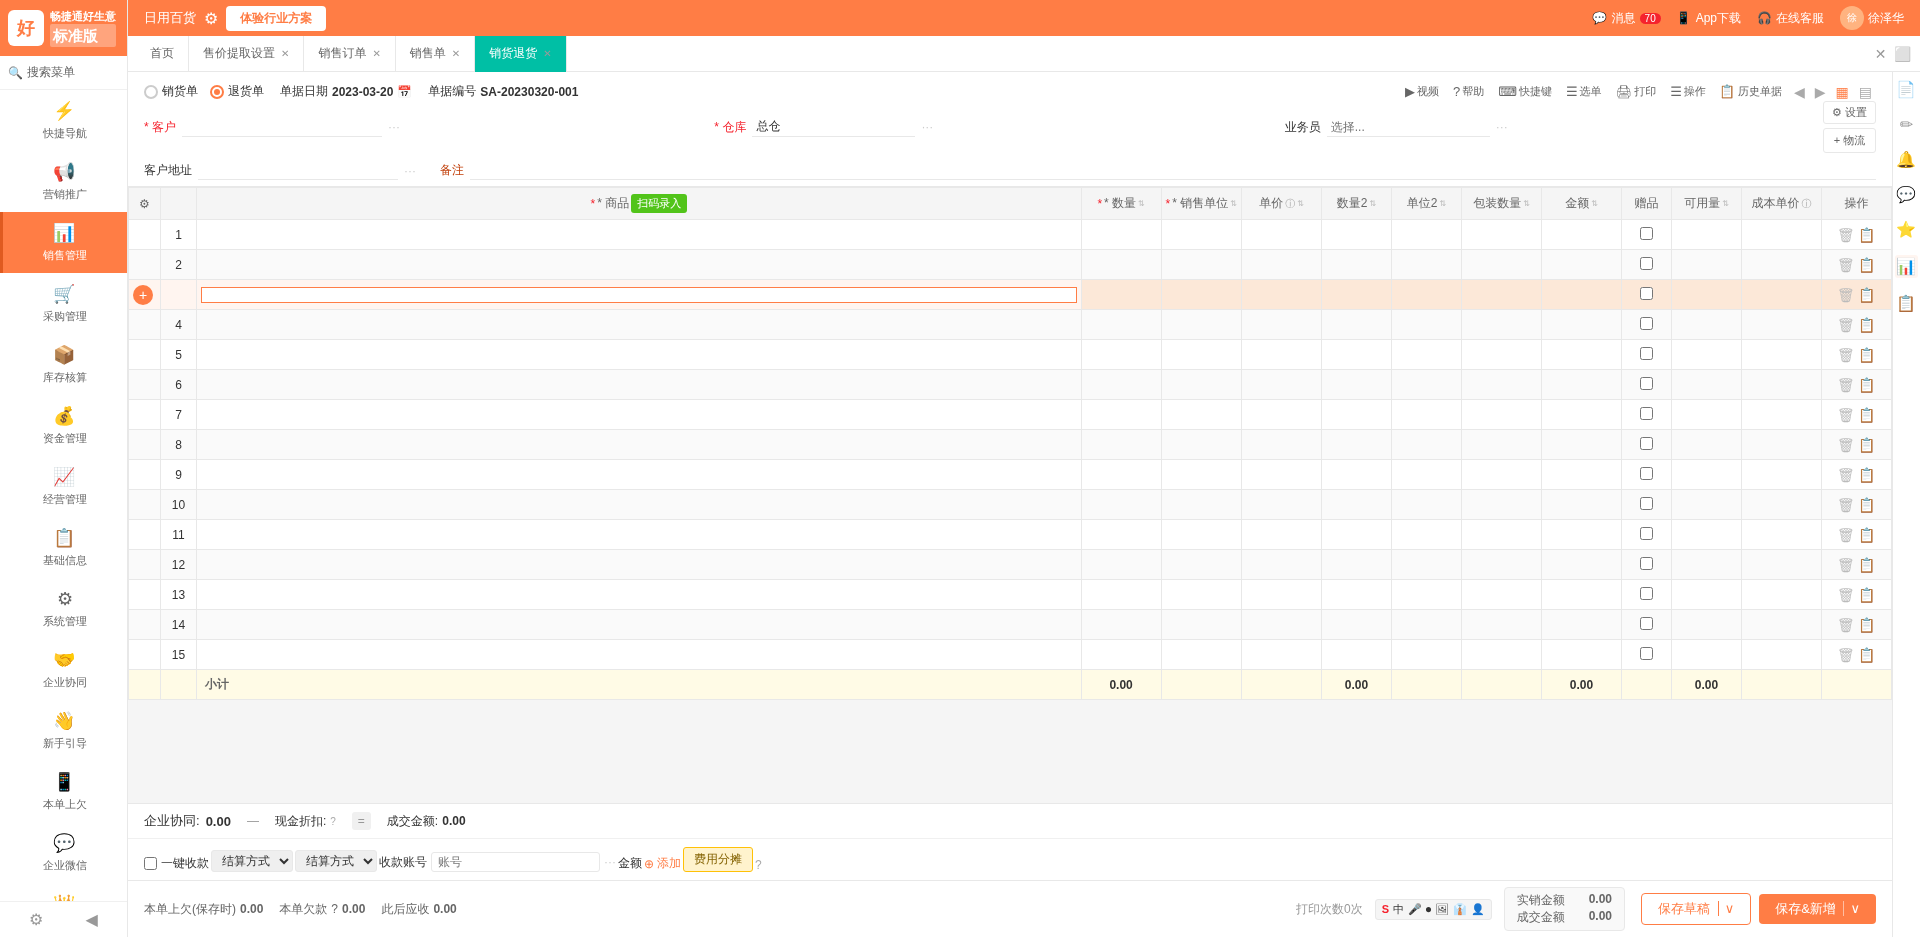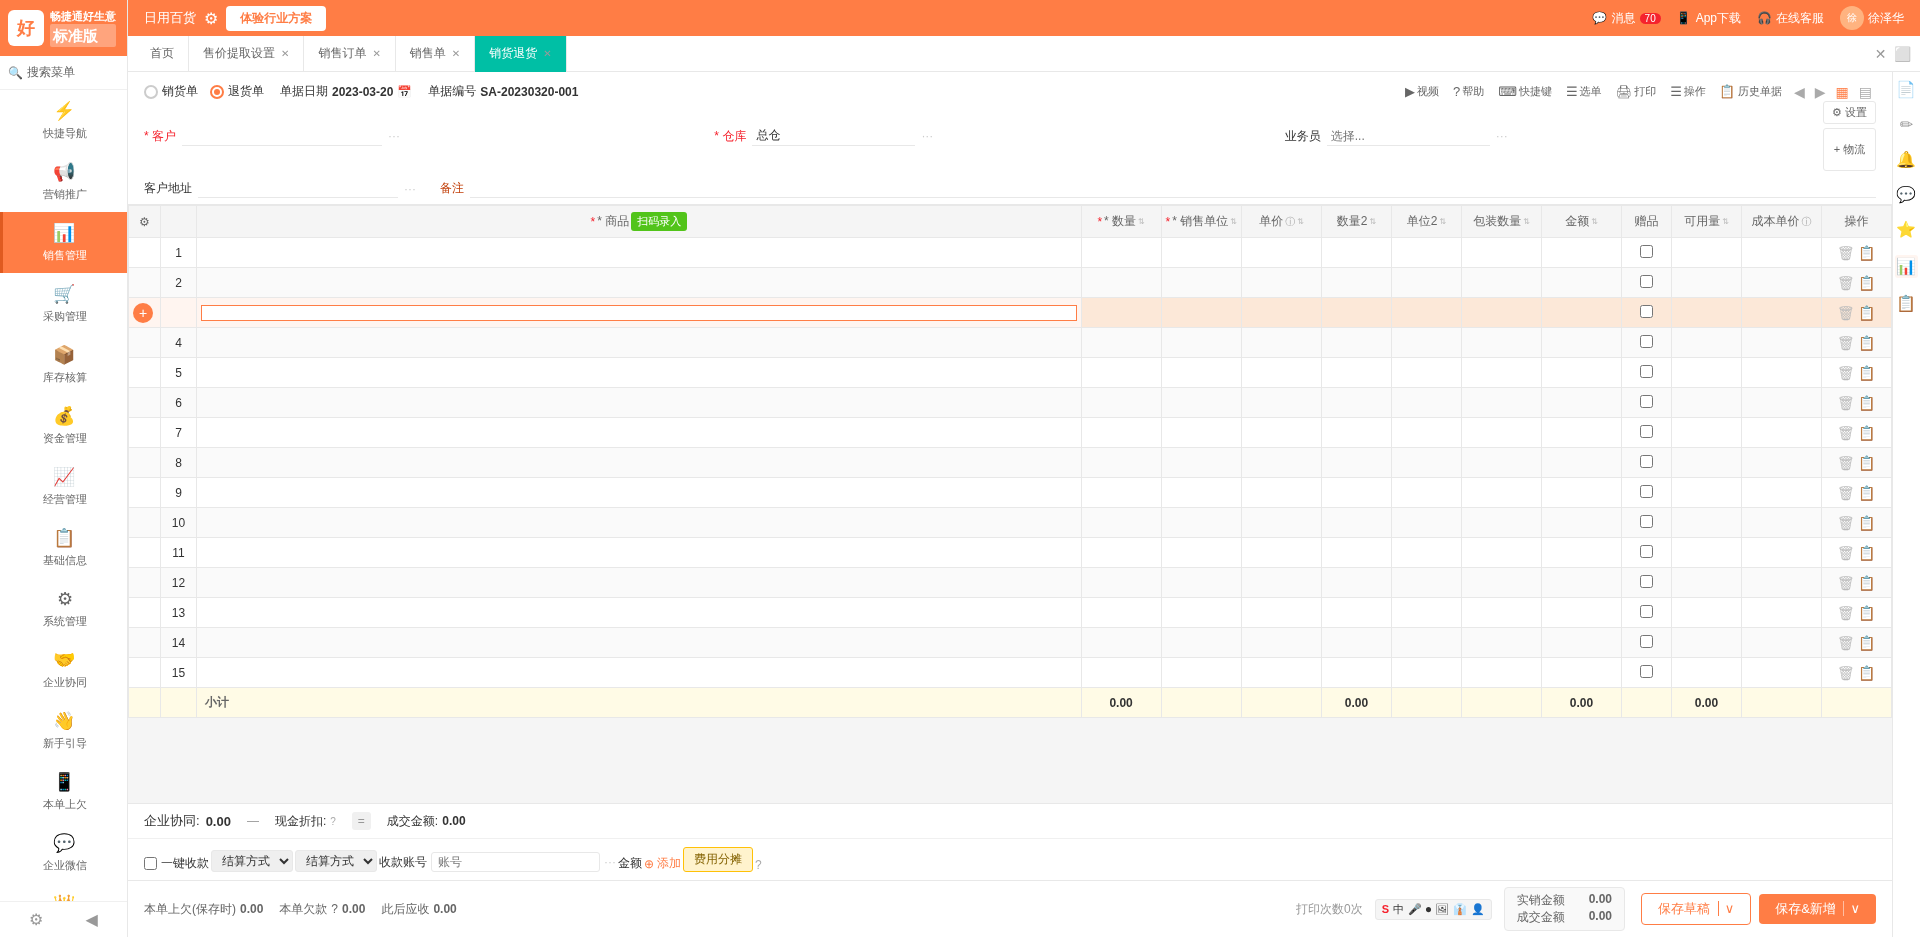--- a/index.html
+++ b/index.html
@@ -341,21 +341,21 @@
                 <input class="field-input" value="总仓" style="min-width: 120px; border-bottom: 1px solid rgb(232, 232, 232);">
                 <span class="field-dots">···</span>
               </div>
               <div style="display:flex; align-items:center; gap:6px; flex:1; margin-left:40px;">
                 <span style="color:#333; font-size:12px;">业务员</span>
                 <input class="field-input" placeholder="选择..." style="min-width: 150px; border-bottom: 1px solid rgb(232, 232, 232);">
                 <span class="field-dots">···</span>
               </div>
               <div style="display:flex; flex-direction:column; gap:4px; margin-left:8px;">
                 <button class="side-btn" style="background:#fff; border:1px solid #e8e8e8; border-radius:3px; padding:3px 8px; font-size:11px; cursor:pointer; color:#666;">⚙ 设置</button>
-                <button class="side-btn" style="background:#fff; border:1px solid #e8e8e8; border-radius:3px; padding:13px 8px; font-size:11px; cursor:pointer; color:#666;">+ 物流</button>
+                <button class="side-btn" style="background:#fff; border:1px solid #e8e8e8; border-radius:3px; padding:4px 8px; font-size:11px; cursor:pointer; color:#666;">+ 物流</button>
               </div>
             </div>
 
             <div style="display:flex; align-items:center; gap:24px;">
               <div style="display:flex; align-items:center; gap:6px;">
                 <span style="color:#333; font-size:12px;">客户地址</span>
                 <input class="field-input" style="min-width: 200px; border-bottom: 1px solid rgb(232, 232, 232);" placeholder="">
                 <span class="field-dots">···</span>
               </div>
               <div style="display:flex; align-items:center; gap:6px; flex:1;">

